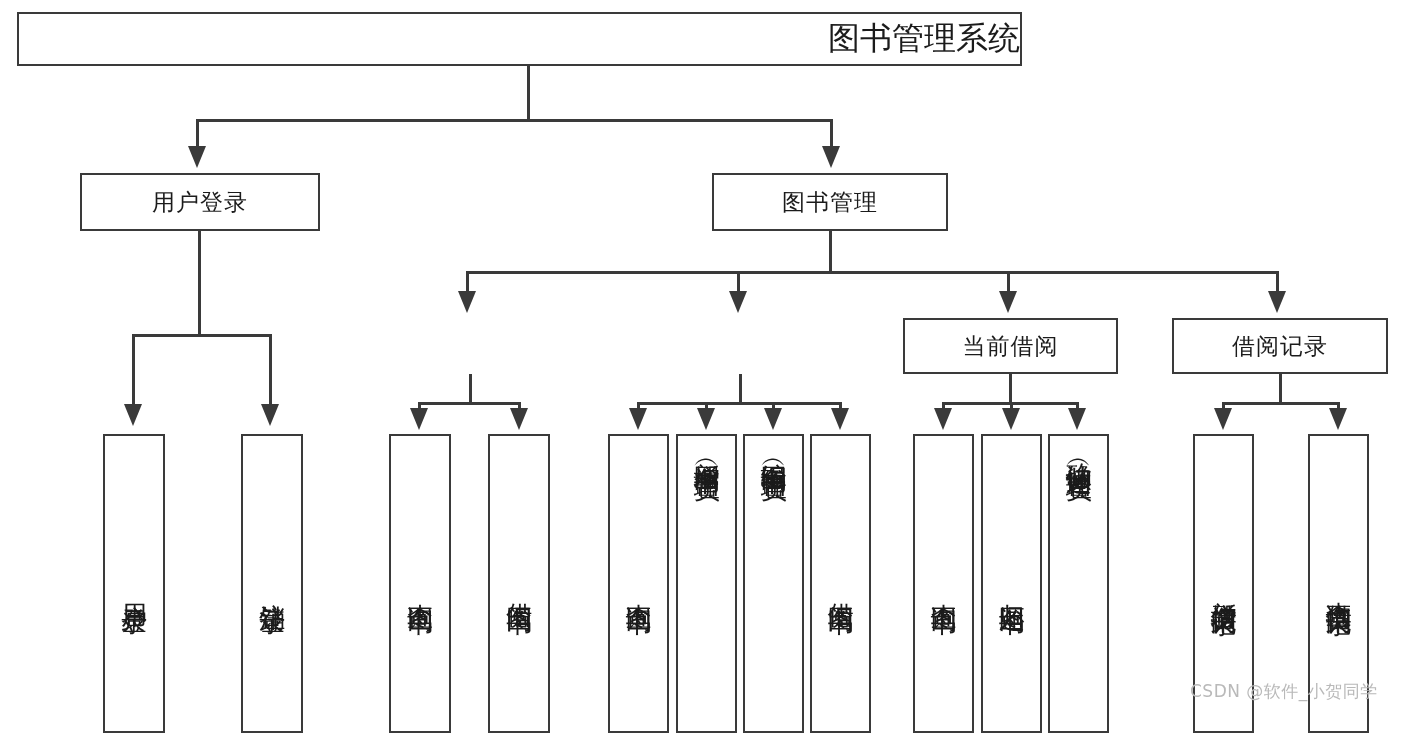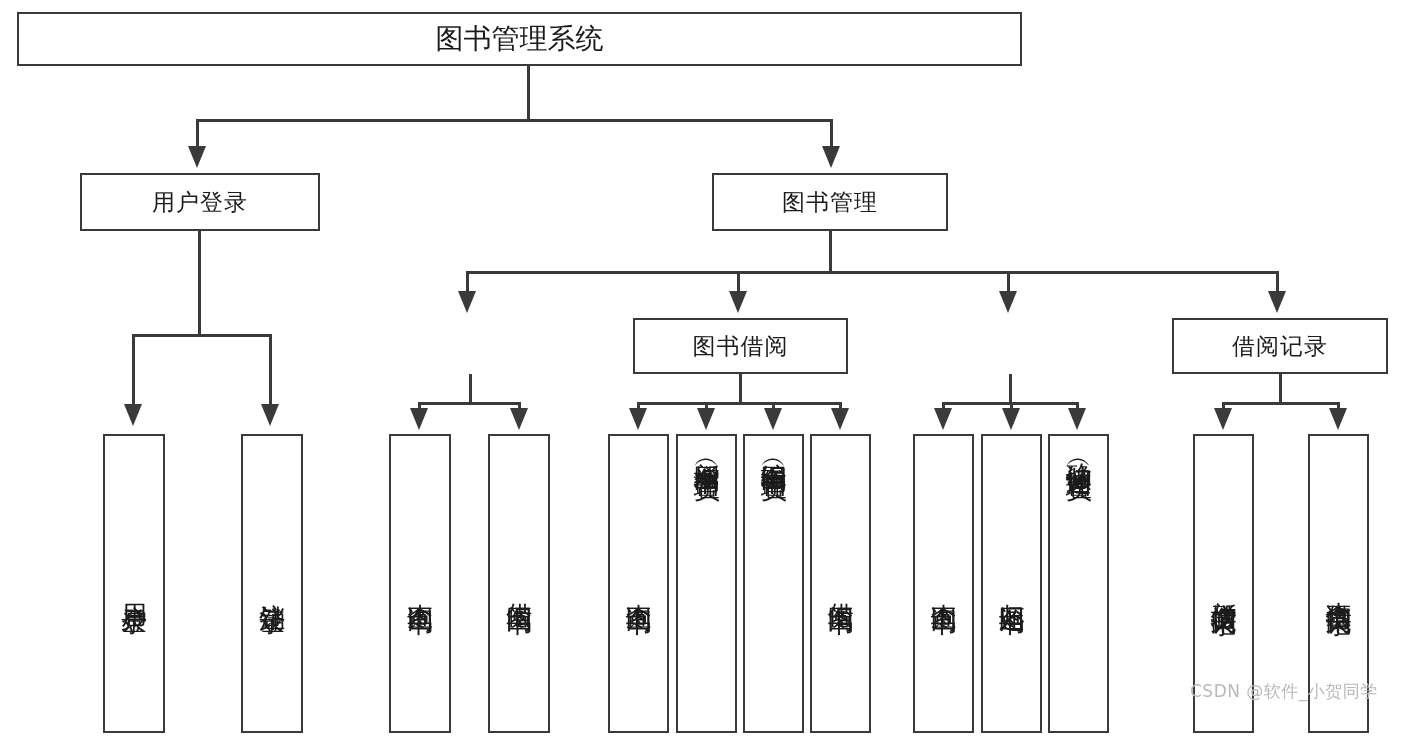--- a/index.html
+++ b/index.html
@@ -25,21 +25,22 @@
     display: flex;
     align-items: center;
     justify-content: center;
     color: #1b1b1b;
   }
   .node.h-node {
     font-size: 23px;
     letter-spacing: 1px;
   }
   .node.root {
-    font-size: 28px;
+    font-size: 32px;
+    justify-content: flex-end;
   }
   .leaf {
     position: absolute;
     box-sizing: border-box;
     border: 2px solid #3a3a3a;
     background: #ffffff;
     display: flex;
     align-items: flex-start;
     justify-content: center;
     padding-top: 6px;
@@ -115,22 +116,22 @@
   <div class="ln h" style="left:466px; top:271px; width:813px; height:3px;"></div>
   <div class="ln v" style="left:466px; top:271px; width:3px; height:22px;"></div>
   <div class="arrow" style="left:458px; top:291px;"></div>
   <div class="ln v" style="left:737px; top:271px; width:3px; height:22px;"></div>
   <div class="arrow" style="left:729px; top:291px;"></div>
   <div class="ln v" style="left:1007px; top:271px; width:3px; height:22px;"></div>
   <div class="arrow" style="left:999px; top:291px;"></div>
   <div class="ln v" style="left:1276px; top:271px; width:3px; height:22px;"></div>
   <div class="arrow" style="left:1268px; top:291px;"></div>
 
-  <div class="node h-node" style="left:633px; top:318px; width:215px; height:56px;">
-    <span>图书借阅</span>
+  <div class="node h-node" style="left:903px; top:318px; width:215px; height:56px;">
+    <span>当前借阅</span>
   </div>
   <div class="node h-node" style="left:1172px; top:318px; width:216px; height:56px;">
     <span>借阅记录</span>
   </div>
 
   <div class="ln v" style="left:469px; top:374px; width:3px; height:30px;"></div>
   <div class="ln h" style="left:418px; top:402px; width:103px; height:3px;"></div>
   <div class="ln v" style="left:418px; top:402px; width:3px; height:8px;"></div>
   <div class="arrow" style="left:410px; top:408px;"></div>
   <div class="ln v" style="left:518px; top:402px; width:3px; height:8px;"></div>

